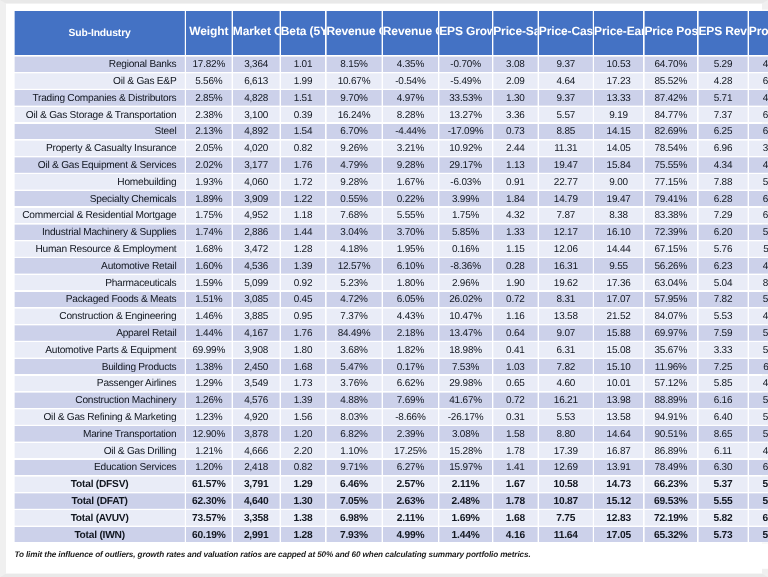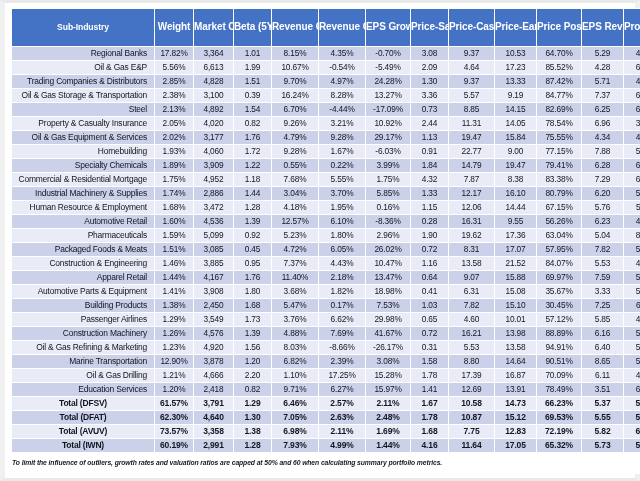--- a/index.html
+++ b/index.html
@@ -167,21 +167,21 @@
           <td class="c-num">4.28</td>
           <td class="c-num">6.95</td>
         </tr>
         <tr class="band-a">
           <td class="c-name">Trading Companies &amp; Distributors</td>
           <td class="c-num">2.85%</td>
           <td class="c-num">4,828</td>
           <td class="c-num">1.51</td>
           <td class="c-num">9.70%</td>
           <td class="c-num">4.97%</td>
-          <td class="c-num">24.28%</td>
+          <td class="c-num">33.53%</td>
           <td class="c-num">1.30</td>
           <td class="c-num">9.37</td>
           <td class="c-num">13.33</td>
           <td class="c-num">87.42%</td>
           <td class="c-num">5.71</td>
           <td class="c-num">4.87</td>
         </tr>
         <tr class="band-b">
           <td class="c-name">Oil &amp; Gas Storage &amp; Transportation</td>
           <td class="c-num">2.38%</td>
@@ -291,21 +291,21 @@
           <td class="c-name">Industrial Machinery &amp; Supplies</td>
           <td class="c-num">1.74%</td>
           <td class="c-num">2,886</td>
           <td class="c-num">1.44</td>
           <td class="c-num">3.04%</td>
           <td class="c-num">3.70%</td>
           <td class="c-num">5.85%</td>
           <td class="c-num">1.33</td>
           <td class="c-num">12.17</td>
           <td class="c-num">16.10</td>
-          <td class="c-num">80.79%</td>
+          <td class="c-num">72.39%</td>
           <td class="c-num">6.20</td>
           <td class="c-num">5.84</td>
         </tr>
         <tr class="band-b">
           <td class="c-name">Human Resource &amp; Employment</td>
           <td class="c-num">1.68%</td>
           <td class="c-num">3,472</td>
           <td class="c-num">1.28</td>
           <td class="c-num">4.18%</td>
           <td class="c-num">1.95%</td>
@@ -375,33 +375,33 @@
           <td class="c-num">21.52</td>
           <td class="c-num">84.07%</td>
           <td class="c-num">5.53</td>
           <td class="c-num">4.23</td>
         </tr>
         <tr class="band-a">
           <td class="c-name">Apparel Retail</td>
           <td class="c-num">1.44%</td>
           <td class="c-num">4,167</td>
           <td class="c-num">1.76</td>
-          <td class="c-num">11.40%</td>
+          <td class="c-num">84.49%</td>
           <td class="c-num">2.18%</td>
           <td class="c-num">13.47%</td>
           <td class="c-num">0.64</td>
           <td class="c-num">9.07</td>
           <td class="c-num">15.88</td>
           <td class="c-num">69.97%</td>
           <td class="c-num">7.59</td>
           <td class="c-num">5.98</td>
         </tr>
         <tr class="band-b">
           <td class="c-name">Automotive Parts &amp; Equipment</td>
-          <td class="c-num">1.41%</td>
+          <td class="c-num">69.99%</td>
           <td class="c-num">3,908</td>
           <td class="c-num">1.80</td>
           <td class="c-num">3.68%</td>
           <td class="c-num">1.82%</td>
           <td class="c-num">18.98%</td>
           <td class="c-num">0.41</td>
           <td class="c-num">6.31</td>
           <td class="c-num">15.08</td>
           <td class="c-num">35.67%</td>
           <td class="c-num">3.33</td>
@@ -411,21 +411,21 @@
           <td class="c-name">Building Products</td>
           <td class="c-num">1.38%</td>
           <td class="c-num">2,450</td>
           <td class="c-num">1.68</td>
           <td class="c-num">5.47%</td>
           <td class="c-num">0.17%</td>
           <td class="c-num">7.53%</td>
           <td class="c-num">1.03</td>
           <td class="c-num">7.82</td>
           <td class="c-num">15.10</td>
-          <td class="c-num">30.45%</td>
+          <td class="c-num">11.96%</td>
           <td class="c-num">7.25</td>
           <td class="c-num">6.11</td>
         </tr>
         <tr class="band-b">
           <td class="c-name">Passenger Airlines</td>
           <td class="c-num">1.29%</td>
           <td class="c-num">3,549</td>
           <td class="c-num">1.73</td>
           <td class="c-num">3.76%</td>
           <td class="c-num">6.62%</td>
@@ -486,37 +486,37 @@
           <td class="c-name">Oil &amp; Gas Drilling</td>
           <td class="c-num">1.21%</td>
           <td class="c-num">4,666</td>
           <td class="c-num">2.20</td>
           <td class="c-num">1.10%</td>
           <td class="c-num">17.25%</td>
           <td class="c-num">15.28%</td>
           <td class="c-num">1.78</td>
           <td class="c-num">17.39</td>
           <td class="c-num">16.87</td>
-          <td class="c-num">70.09%</td>
+          <td class="c-num">86.89%</td>
           <td class="c-num">6.11</td>
           <td class="c-num">4.14</td>
         </tr>
         <tr class="band-a">
           <td class="c-name">Education Services</td>
           <td class="c-num">1.20%</td>
           <td class="c-num">2,418</td>
           <td class="c-num">0.82</td>
           <td class="c-num">9.71%</td>
           <td class="c-num">6.27%</td>
           <td class="c-num">15.97%</td>
           <td class="c-num">1.41</td>
           <td class="c-num">12.69</td>
           <td class="c-num">13.91</td>
           <td class="c-num">78.49%</td>
-          <td class="c-num">3.51</td>
+          <td class="c-num">6.30</td>
           <td class="c-num">6.03</td>
         </tr>
         <tr class="band-b total">
           <td class="c-name">Total (DFSV)</td>
           <td class="c-num">61.57%</td>
           <td class="c-num">3,791</td>
           <td class="c-num">1.29</td>
           <td class="c-num">6.46%</td>
           <td class="c-num">2.57%</td>
           <td class="c-num">2.11%</td>

